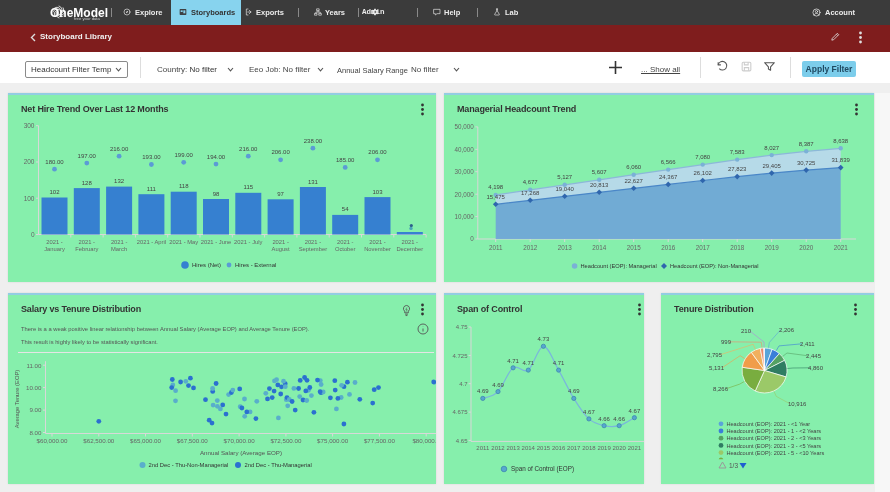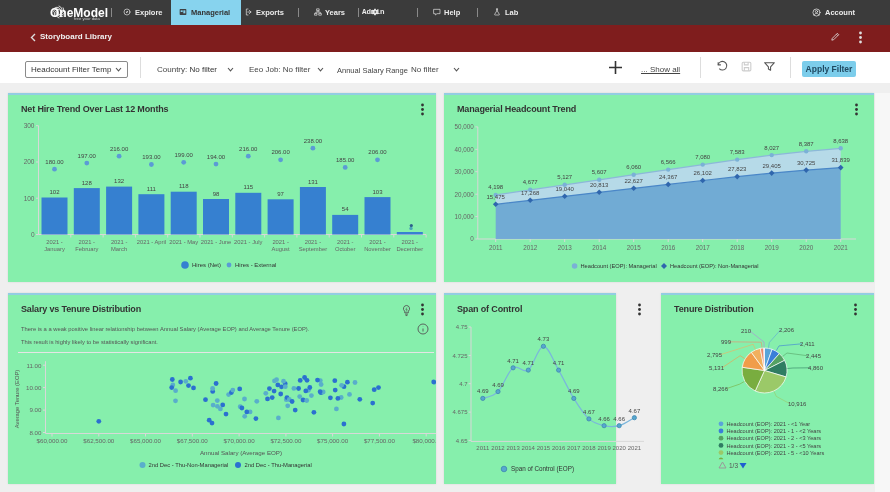--- a/index.html
+++ b/index.html
@@ -41,21 +41,21 @@
     </div>
   <div class="nitem" style="left:135px;">Explore</div>
   <div class="tab"></div>
   <div class="nitem" style="left:179px; z-index:2;">
       <svg width="8" height="8" viewBox="0 0 24 24">
         <rect x="2" y="3" width="20" height="18" rx="2" fill="#3d4043"></rect>
         <rect x="5" y="7" width="6" height="5" fill="#87d3ee"></rect>
         <rect x="13" y="7" width="6" height="9" fill="#87d3ee"></rect>
       </svg>
     </div>
-  <div class="nitem" style="left:191px; z-index:2; color:#333;">Managerial</div>
+  <div class="nitem" style="left:191px; z-index:2; color:#333;">Storyboards</div>
   <div class="nitem" style="left:245px;">
       <svg width="8" height="8" viewBox="0 0 24 24" fill="none" stroke="#e8e8e8" stroke-width="2" stroke-linecap="round" stroke-linejoin="round">
         <path d="M9 3 H4 V21 H9"></path>
         <path d="M13 7 L18 12 L13 17"></path>
         <path d="M18 12 H8"></path>
       </svg>
     </div>
   <div class="nitem" style="left:256px;">Exports</div>
   <div class="nsep" style="left:298px;"></div>
   <div class="nitem" style="left:314px;">
@@ -545,21 +545,21 @@
         <circle cx="287.2" cy="66.1" r="2.4" fill="#2b70d0"></circle>
         <circle cx="328.4" cy="64.9" r="2.4" fill="#59aecb"></circle>
         <circle cx="134.5" cy="121" r="3" fill="#59aecb"></circle>
         <text x="140.5" y="123.2" font-size="5.8" fill="#333" text-anchor="start" font-weight="normal" font-family="&quot;Liberation Sans&quot;, sans-serif">2nd Dec - Thu-Non-Managerial</text>
         <circle cx="230" cy="121" r="3" fill="#2b70d0"></circle>
         <text x="236.5" y="123.2" font-size="5.8" fill="#333" text-anchor="start" font-weight="normal" font-family="&quot;Liberation Sans&quot;, sans-serif">2nd Dec - Thu-Managerial</text>
       </svg>
     </div>
 </div>
 
-<div class="card" style="left:444px; top:293px; width:172px; height:191px;">
+<div class="card" style="left:444px; top:293px; width:200px; height:191px;">
   <div class="ctitle">Span of Control</div>
   <div class="kebab" style="left:189.8px;">
       <svg width="11" height="13" viewBox="0 0 11 13">
         <g fill="#333">
           <circle cx="5.5" cy="2" r="1.4"></circle>
           <circle cx="5.5" cy="6.5" r="1.4"></circle>
           <circle cx="5.5" cy="11" r="1.4"></circle>
         </g>
       </svg>
     </div>

